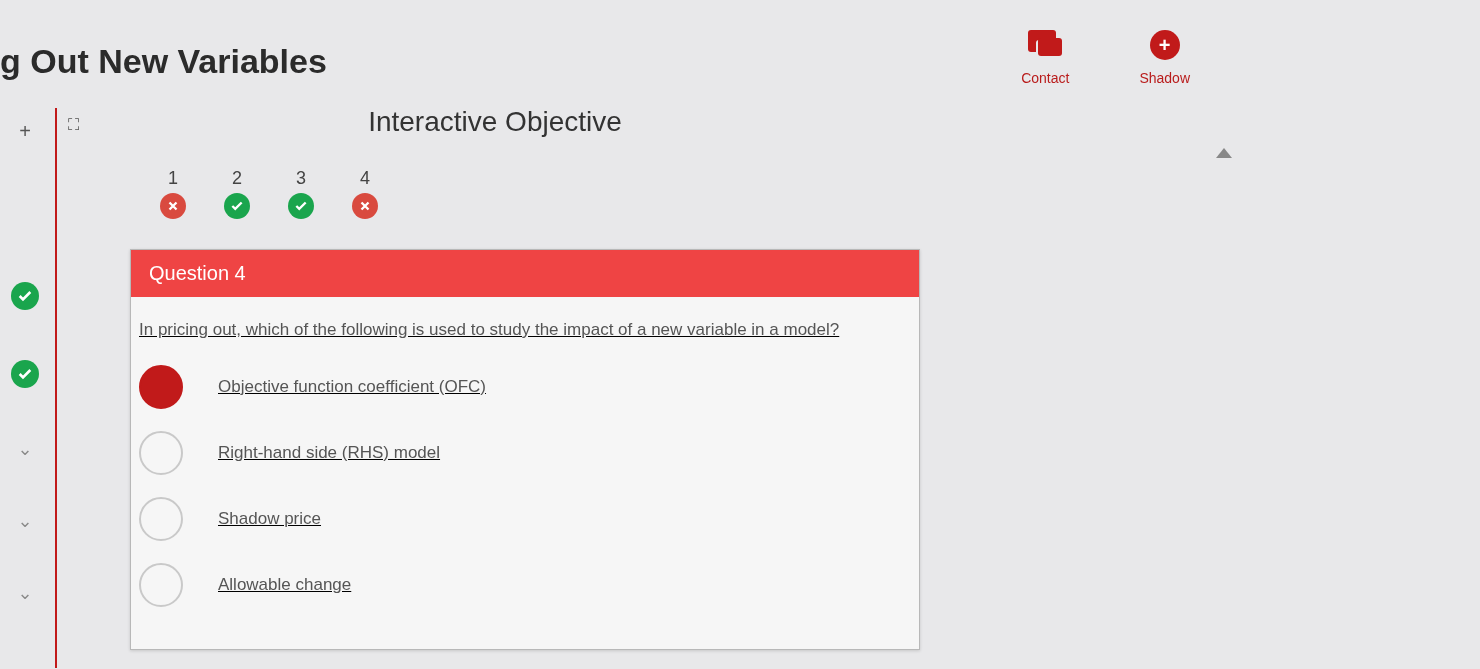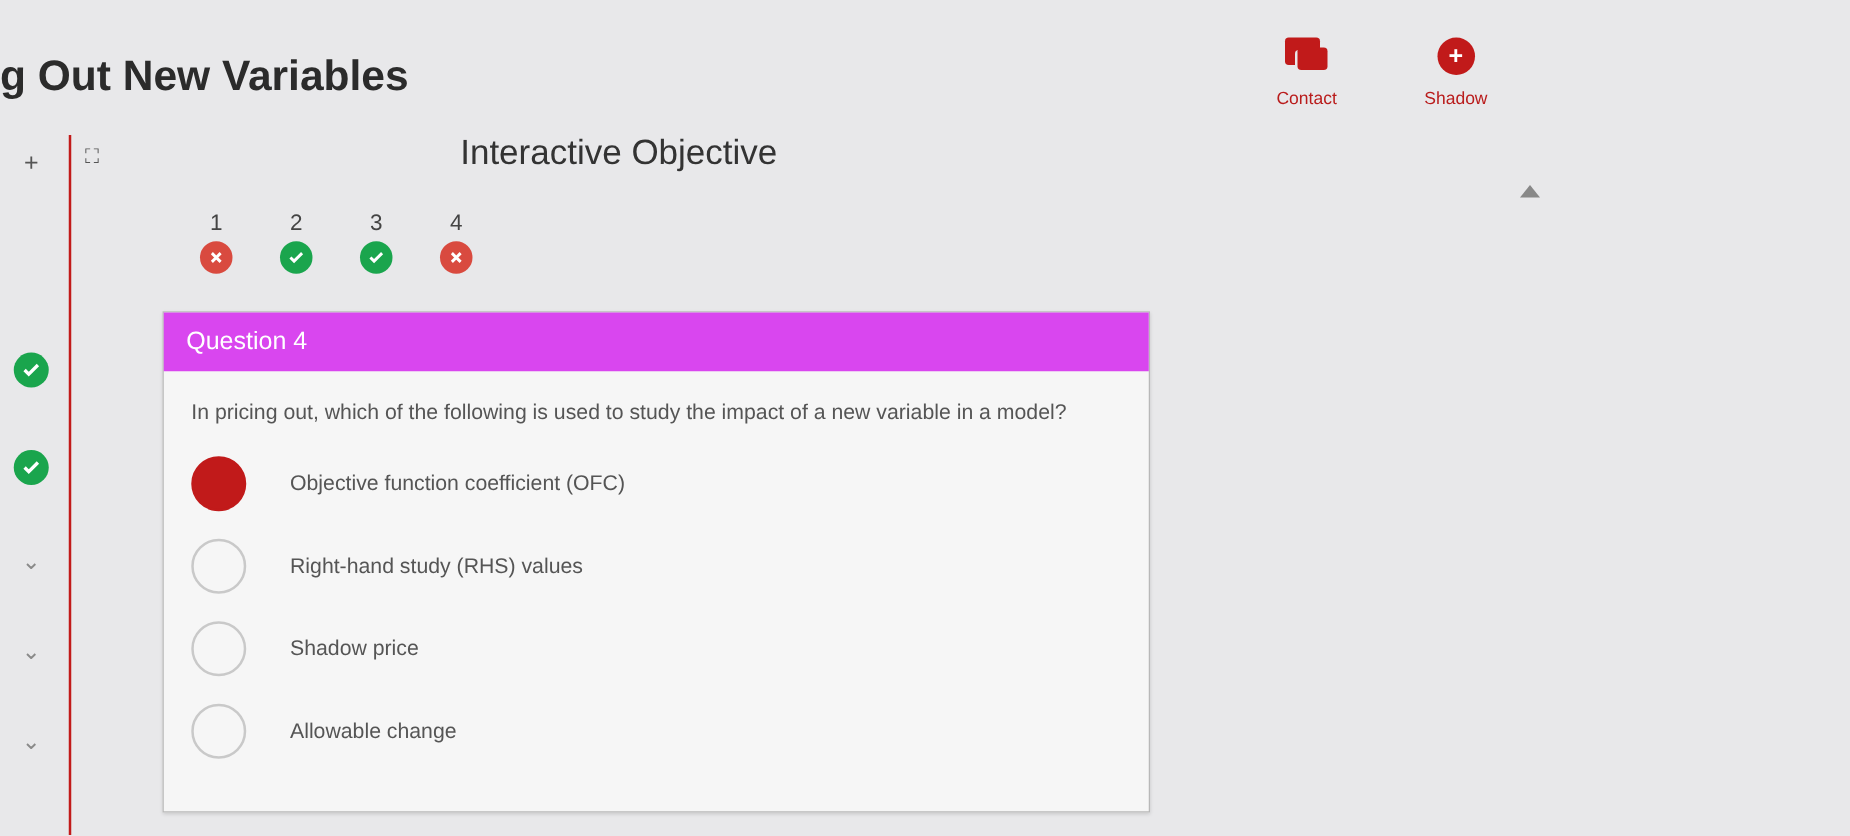--- a/index.html
+++ b/index.html
@@ -28,22 +28,22 @@
 
   .step-nav { display: flex; align-items: center; gap: 38px; margin-left: 100px; margin-bottom: 30px; }
   .step { display: flex; flex-direction: column; align-items: center; gap: 4px; cursor: pointer; }
   .step-num { font-size: 18px; color: #444; }
   .step-badge { width: 26px; height: 26px; border-radius: 50%; display: flex; align-items: center; justify-content: center; }
   .step-badge.correct { background: #1aa54d; }
   .step-badge.wrong   { background: #d94a3f; }
   .step-badge svg { width: 14px; height: 14px; }
 
   .question-card { margin-left: 70px; width: 790px; border: 1px solid #b8b8b8; background: #f6f6f6; box-shadow: 0 1px 3px rgba(0,0,0,.15); }
-  .question-header { background: #d946ef; color: #fff; font-size: 20px; padding: 12px 18px; }
-  .question-body { padding: 20px 22px 20px 22px; }
+  .question-header { background: #ef4444; color: #fff; font-size: 20px; padding: 12px 18px; }
+  .question-body { padding: 20px 22px 20px 8px; text-decoration: underline; }
   .question-prompt { font-size: 17px; color: #555; line-height: 1.5; margin-bottom: 22px; }
   .option { display: flex; align-items: center; gap: 35px; margin-bottom: 22px; cursor: pointer; }
   .option-radio { width: 44px; height: 44px; border-radius: 50%; border: 2px solid #c9c9c9; flex-shrink: 0; }
   .option-radio.selected { background: #c11a1a; border-color: #c11a1a; }
   .option-label { font-size: 17px; color: #555; }
 </style>
 </head>
 <body>
 
 <div class="page-title">g Out New Variables</div>
@@ -126,21 +126,21 @@
     <div class="question-header">Question 4</div>
     <div class="question-body">
       <div class="question-prompt">In pricing out, which of the following is used to study the impact of a new variable in a model?</div>
 
       <div class="option">
         <div class="option-radio selected"></div>
         <div class="option-label">Objective function coefficient (OFC)</div>
       </div>
       <div class="option">
         <div class="option-radio"></div>
-        <div class="option-label">Right-hand study (RHS) values</div>
+        <div class="option-label">Right-hand side (RHS) model</div>
       </div>
       <div class="option">
         <div class="option-radio"></div>
         <div class="option-label">Shadow price</div>
       </div>
       <div class="option">
         <div class="option-radio"></div>
         <div class="option-label">Allowable change</div>
       </div>
     </div>

